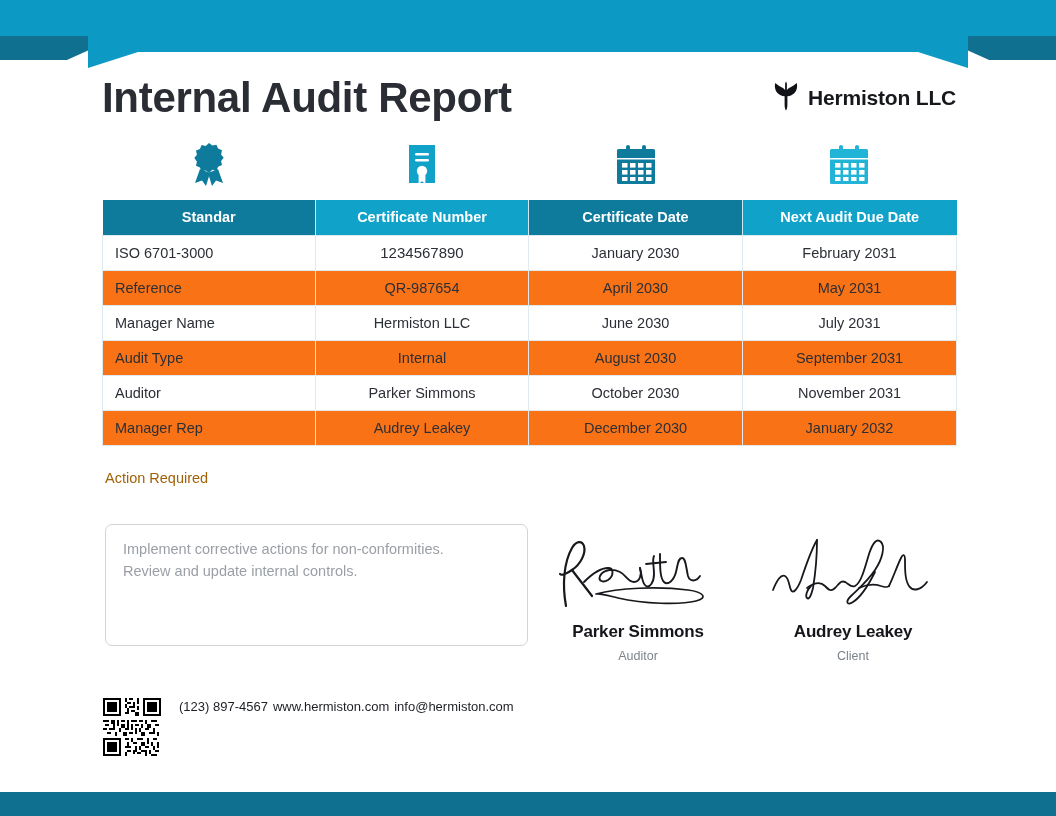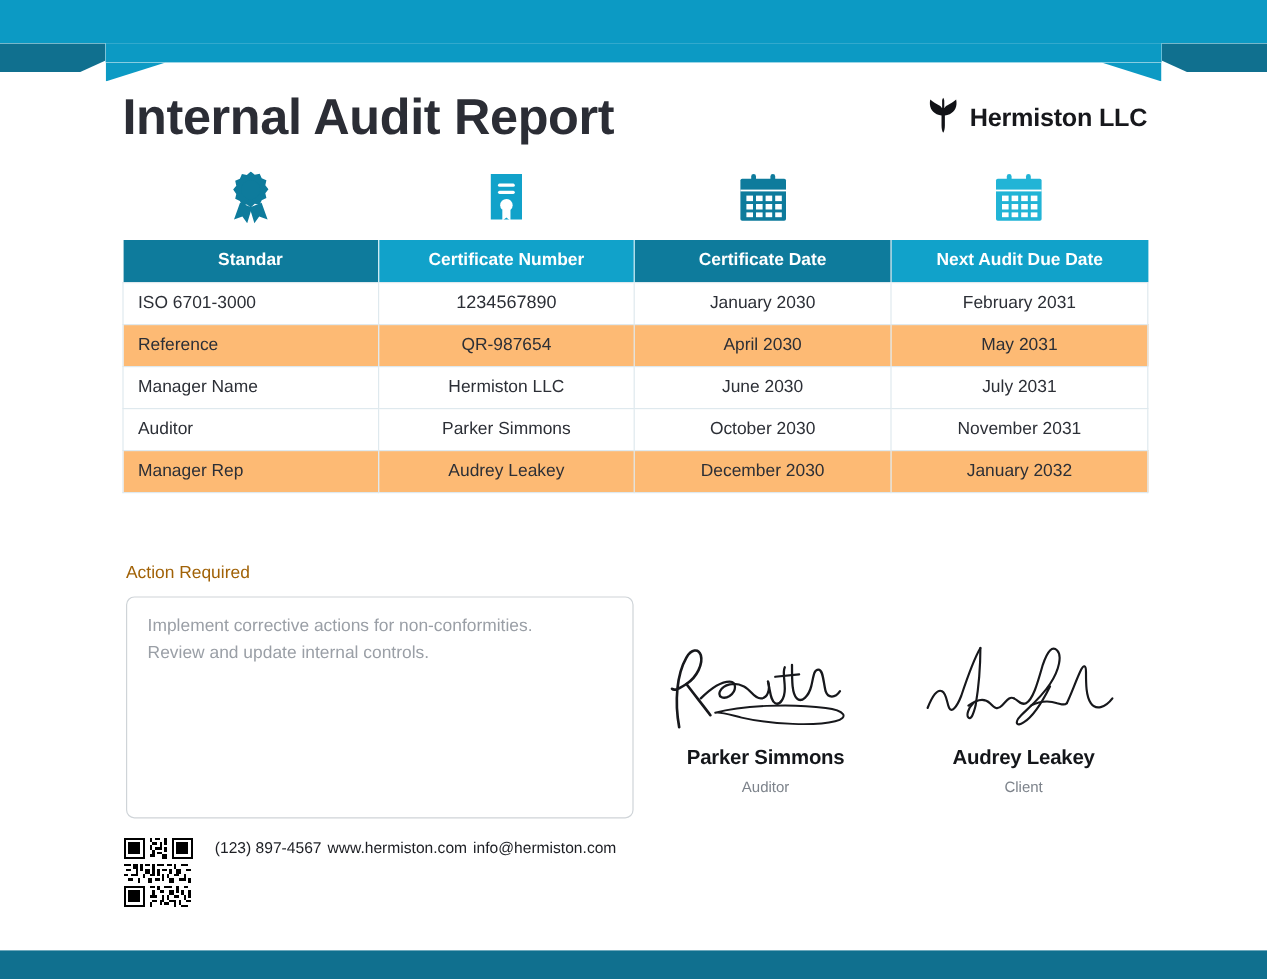--- a/index.html
+++ b/index.html
@@ -149,36 +149,36 @@
     padding: 0 10px;
     border: 1px solid #dfe9ee;
     box-sizing: border-box;
   }
   .audit-table td.lbl {
     text-align: left;
     padding-left: 12px;
   }
   .audit-table td.bold { font-weight: normal; font-size: 15px; }
   .audit-table tr.odd  td { background: #ffffff; }
-  .audit-table tr.even td { background: #fdba74; margin-left: 44px; }
+  .audit-table tr.even td { background: #f97316; margin-left: 44px; }
 
   
   .action-label {
     position: absolute;
     left: 105px;
     top: 470px;
     font-size: 14.5px;
     color: #a16207;
   }
   .action-box {
     position: absolute;
     left: 105px;
-    top: 497px;
+    top: 524px;
     width: 423px;
-    height: 185px;
+    height: 122px;
     border: 1px solid #cfd4d8;
     border-radius: 7px;
     background: #ffffff;
     box-sizing: border-box;
     padding: 13px 17px;
   }
   .action-ph {
     font-size: 14.5px;
     color: #9a9fa6;
     line-height: 22px;
@@ -377,20 +377,26 @@
       <td class="lbl">Reference</td>
       <td>QR-987654</td>
       <td>April 2030</td>
       <td>May 2031</td>
     </tr>
     <tr class="odd">
       <td class="lbl">Manager Name</td>
       <td>Hermiston LLC</td>
       <td>June 2030</td>
       <td>July 2031</td>
+    </tr>
+    <tr class="even">
+      <td class="lbl">Audit Type</td>
+      <td>Internal</td>
+      <td>August 2030</td>
+      <td>September 2031</td>
     </tr>
     <tr class="odd">
       <td class="lbl">Auditor</td>
       <td>Parker Simmons</td>
       <td>October 2030</td>
       <td>November 2031</td>
     </tr>
     <tr class="even">
       <td class="lbl">Manager Rep</td>
       <td>Audrey Leakey</td>

